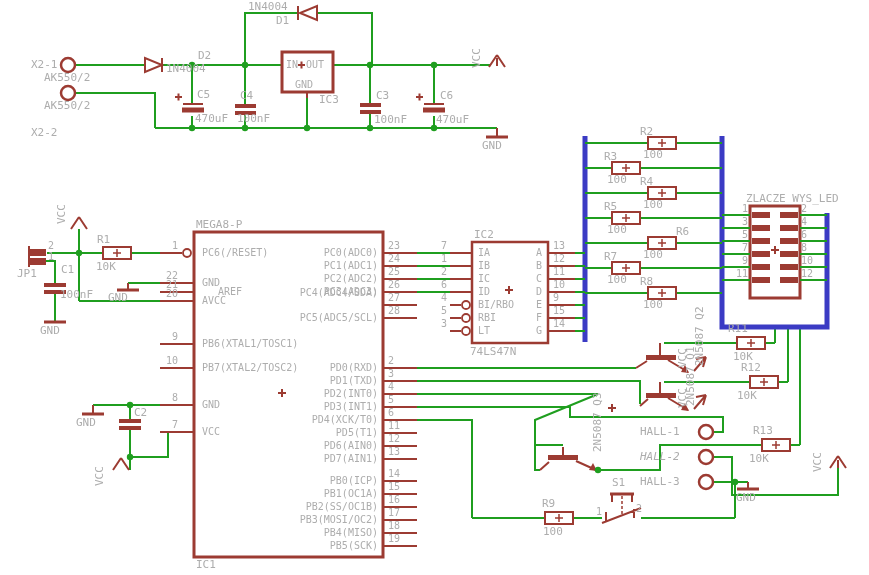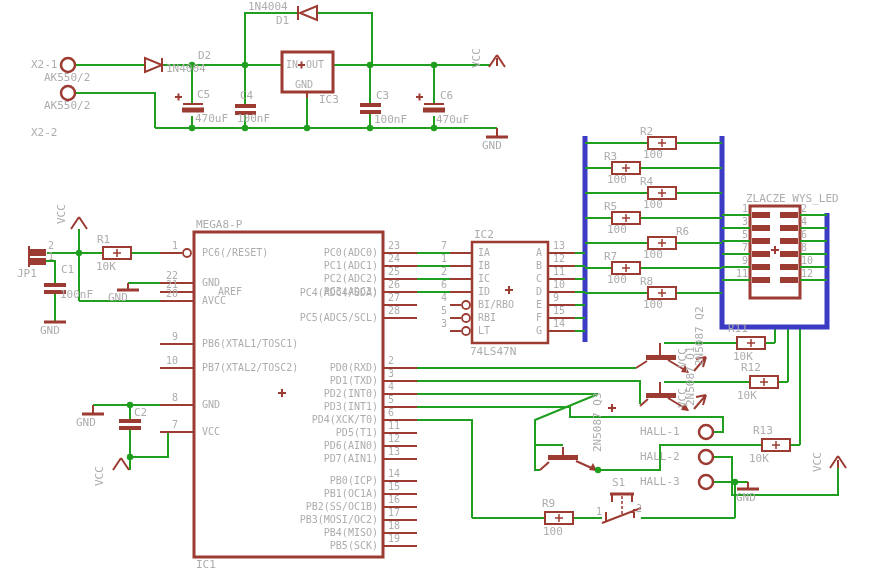--- a/index.html
+++ b/index.html
@@ -307,21 +307,21 @@
       <div class="t" style="left: 741px; top: 362px;">R12</div>
       <div class="t" style="left: 737px; top: 390px;">10K</div>
       <div class="t" style="left: 753px; top: 425px;">R13</div>
       <div class="t" style="left: 749px; top: 453px;">10K</div>
       <div class="t v" style="left: 694px; top: 366px;">2N5087 Q2</div>
       <div class="t v" style="left: 685px; top: 406px;">2N5087 Q1</div>
       <div class="t v" style="left: 677px; top: 368px;">VCC</div>
       <div class="t v" style="left: 677px; top: 408px;">VCC</div>
       <div class="t v" style="left: 592px; top: 452px;">2N5087 Q3</div>
       <div class="t" style="left: 640px; top: 426px;">HALL-1</div>
-      <div class="t" style="left: 640px; top: 451px;">HALL-2</div>
+      <div class="t" style="left: 640px; top: 451px; font-style: italic;">HALL-2</div>
       <div class="t" style="left: 640px; top: 476px;">HALL-3</div>
       <div class="t" style="left: 736px; top: 492px;">GND</div>
       <div class="t v" style="left: 812px; top: 472px;">VCC</div>
       <div class="t" style="left: 612px; top: 477px;">S1</div>
       <div class="t s" style="left: 596px; top: 507px;">1</div>
       <div class="t s" style="left: 636px; top: 504px;">2</div>
       <div class="t" style="left: 542px; top: 498px;">R9</div>
       <div class="t" style="left: 543px; top: 526px;">100</div>
       <div class="t s r" style="left: 178px; top: 241px;">1</div>
       <div class="t s" style="left: 202px; top: 248px;">PC6(/RESET)</div>

